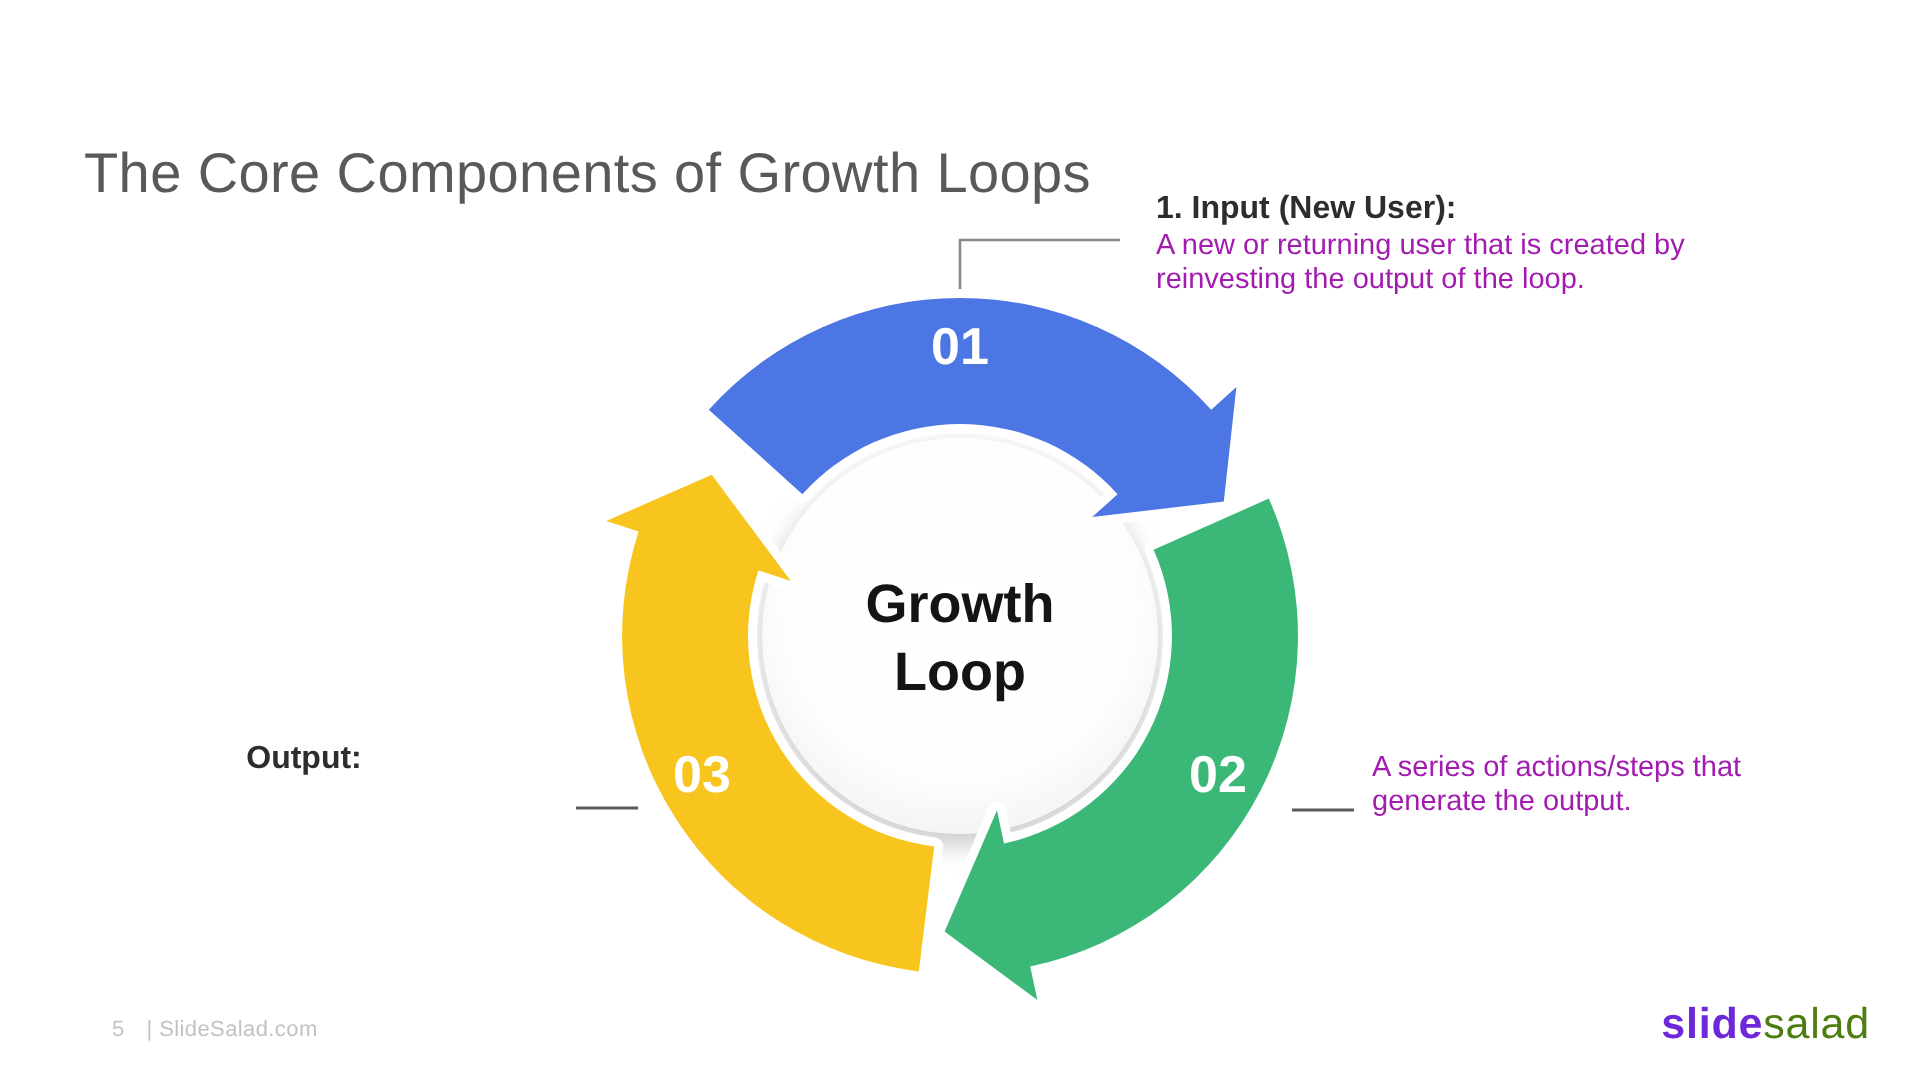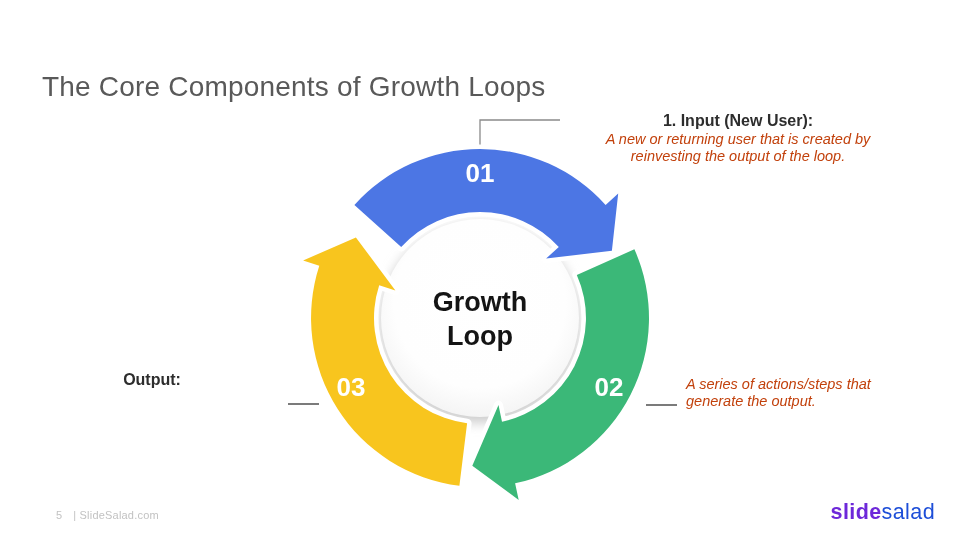--- a/index.html
+++ b/index.html
@@ -6,34 +6,34 @@
   .slide{
     position:relative;width:960px;height:540px;overflow:hidden;background:#ffffff;
     font-family:"Liberation Sans", sans-serif;
   }
   .slide-title{
     position:absolute;left:42px;top:31px;font-size:28px;line-height:31px;
     font-weight:500;color:#595959;letter-spacing:0.2px;margin-top:40px;
   }
   .callout{position:absolute;}
   .callout .c-title{font-size:16px;font-weight:bold;color:#2d2d2d;line-height:18px;}
-  .callout .c-desc{font-size:14.5px;color:#c2410c;line-height:16.5px;white-space:pre-line;margin-top:1px;font-style:italic;}
-  .callout-1{left:578px;top:96px;width:320px;text-align:center;margin-top:16px;}
+  .callout .c-desc{font-size:14.5px;color:#a21caf;line-height:16.5px;white-space:pre-line;margin-top:1px;}
+  .callout-1{left:578px;top:96px;width:320px;text-align:left;}
   .callout-2{left:686px;top:375px;width:240px;text-align:left;}
   .callout-3{right:683px;top:371px;width:250px;text-align:center;}
   .diagram-svg{position:absolute;left:0;top:0;}
   .footer{
     position:absolute;left:28px;top:509px;font-size:11px;color:#c2c2c2;letter-spacing:0.2px;margin-left:28px;
   }
   .footer .pagenum{display:inline-block;min-width:14px;}
   .logo{
     position:absolute;right:25px;top:500px;font-size:21.5px;letter-spacing:0.4px;
   }
   .logo .l1{font-weight:bold;color:#6d28d9;}
-  .logo .l2{font-weight:normal;color:#1d4ed8;}
+  .logo .l2{font-weight:normal;color:#4d7c0f;}
   .num-label{font-weight:bold;}
 </style>
 </head>
 <body>
 
 <div class="slide">
 
   <div class="slide-title">The Core Components of Growth Loops</div>
 
   <svg class="diagram-svg" width="960" height="540" viewBox="0 0 960 540">

